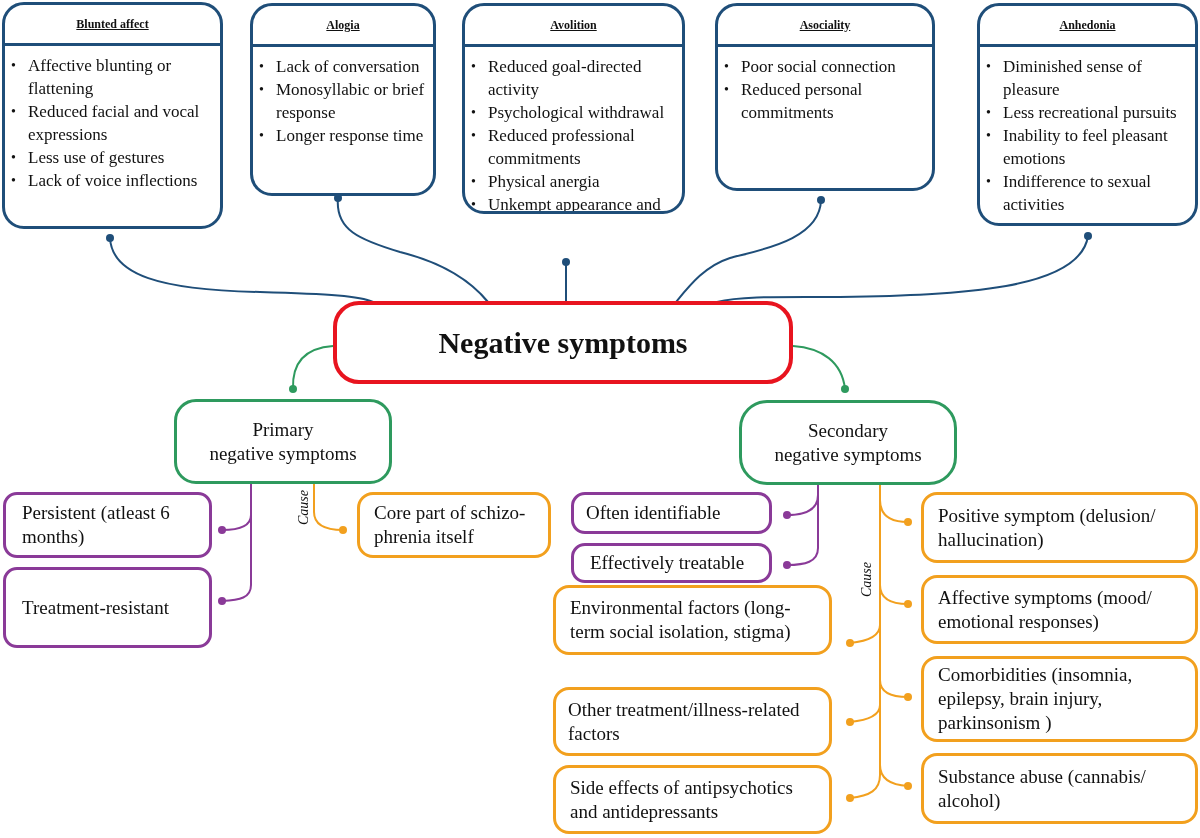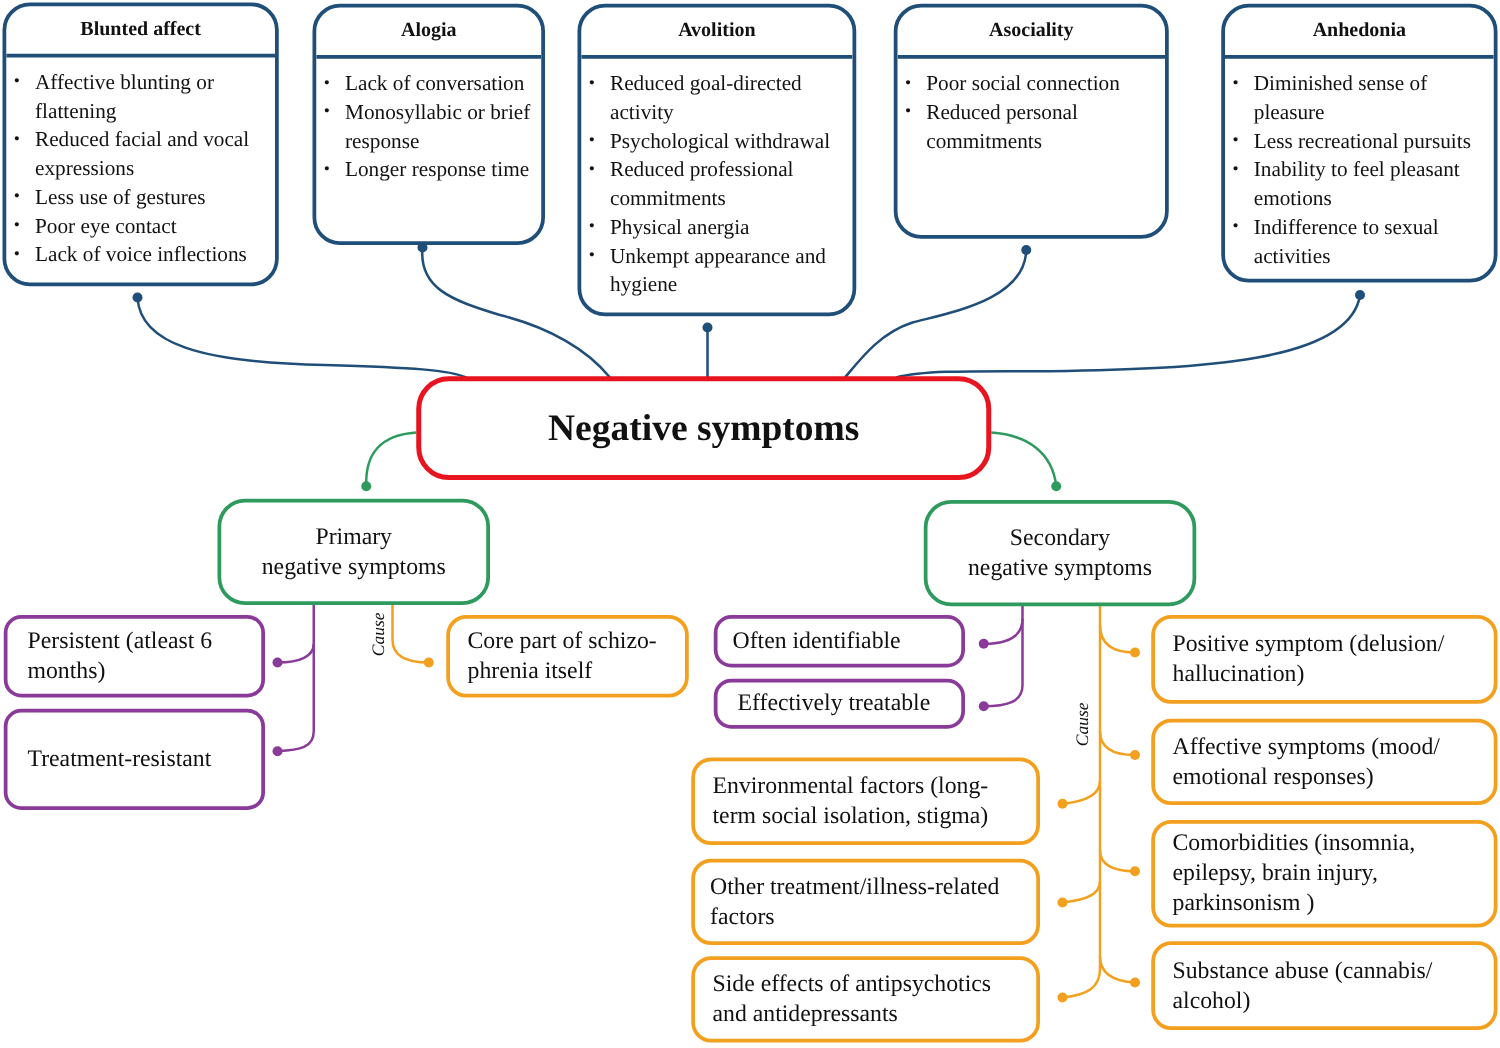--- a/index.html
+++ b/index.html
@@ -3,21 +3,21 @@
 <meta charset="utf-8">
 <style>
   html, body { margin:0; padding:0; background:#ffffff; }
   body { width:1200px; height:838px; position:relative; overflow:hidden;
          font-family:"Liberation Serif", "DejaVu Serif", serif; color:#111; }
   #wires { position:absolute; left:0; top:0; width:1200px; height:838px; }
   .box { position:absolute; box-sizing:border-box; background:#fff; }
   .topbox { border:3px solid #1f4e79; border-radius:22px; overflow:hidden; }
   .topbox .hdr { height:38px; border-bottom:3px solid #1f4e79; box-sizing:content-box;
                  display:flex; align-items:center; justify-content:center;
-                 font-weight:bold; font-size:16px; }
+                 font-weight:bold; font-size:12px;text-decoration:underline; }
   .topbox ul { list-style:none; margin:0; padding:8px 4px 0 6px; }
   .topbox li { font-size:17px; line-height:23px; padding-left:17px; position:relative; }
   .topbox li::before { content:"•"; position:absolute; left:0; top:0; font-size:14px; }
   .center { border:4px solid #e8141f; border-radius:26px; display:flex; align-items:center;
             justify-content:center; font-weight:bold; font-size:30px; }
   .green { border:3px solid #2e9a5e; border-radius:22px; display:flex; align-items:center;
            justify-content:center; text-align:center; font-size:19px; line-height:24px; white-space:pre-line; }
   .purple { border:3px solid #8a3a98; border-radius:14px; display:flex; align-items:center;
             padding-left:16px; font-size:19px; line-height:24px; }
   .orange { border:3px solid #f2a01e; border-radius:16px; display:flex; align-items:center;
@@ -84,35 +84,34 @@
     <circle cx="850" cy="798" r="4"></circle>
   </g>
 </svg>
 
 <div class="box topbox" style="left:2px;top:2px;width:221px;height:227px;">
   <div class="hdr">Blunted affect</div>
   <ul>
     <li>Affective blunting or flattening</li>
     <li>Reduced facial and vocal expressions</li>
     <li>Less use of gestures</li>
-    <li>Poor eye contact</li>
     <li>Lack of voice inflections</li>
   </ul>
 </div>
 
 <div class="box topbox" style="left:250px;top:3px;width:186px;height:193px;">
   <div class="hdr">Alogia</div>
   <ul>
     <li>Lack of conversation</li>
     <li>Monosyllabic or brief response</li>
     <li>Longer response time</li>
   </ul>
 </div>
 
-<div class="box topbox" style="left:462px;top:3px;width:223px;height:250px;">
+<div class="box topbox" style="left:462px;top:3px;width:223px;height:211px;">
   <div class="hdr">Avolition</div>
   <ul>
     <li>Reduced goal-directed activity</li>
     <li>Psychological withdrawal</li>
     <li>Reduced professional commitments</li>
     <li>Physical anergia</li>
     <li>Unkempt appearance and hygiene</li>
   </ul>
 </div>
 
@@ -133,34 +132,34 @@
     <li>Indifference to sexual activities</li>
   </ul>
 </div>
 
 <div class="box center" style="left:333px;top:301px;width:460px;height:83px;">
   <span>Negative symptoms</span>
 </div>
 
 <div class="box green" style="left:174px;top:399px;width:218px;height:85px;">Primary
 negative symptoms</div>
-<div class="box green" style="left:739px;top:400px;width:218px;height:85px;">Secondary
+<div class="box green" style="left:739px;top:400px;width:218px;height:85px;border-radius:28px;">Secondary
 negative symptoms</div>
 
 <div class="box purple" style="left:3px;top:492px;width:209px;height:66px;">Persistent (atleast 6 months)</div>
 <div class="box purple" style="left:3px;top:567px;width:209px;height:81px;">Treatment-resistant</div>
 
 <div class="cause" style="left:285px;top:496px;width:40px;height:18px;">Cause</div>
 <div class="box orange" style="left:357px;top:492px;width:194px;height:66px;">Core part of schizo-phrenia itself</div>
 
 <div class="box purple" style="left:571px;top:492px;width:201px;height:42px;padding-left:12px;">Often identifiable</div>
 <div class="box purple" style="left:571px;top:543px;width:201px;height:40px;padding-left:16px;">Effectively treatable</div>
 
 <div class="cause" style="left:848px;top:568px;width:40px;height:18px;">Cause</div>
 
-<div class="box orange" style="left:553px;top:606px;width:279px;height:70px;">Environmental factors (long-term social isolation, stigma)</div>
+<div class="box orange" style="left:553px;top:585px;width:279px;height:70px;">Environmental factors (long-term social isolation, stigma)</div>
 <div class="box orange" style="left:553px;top:687px;width:279px;height:69px;padding-left:12px;">Other treatment/illness-related factors</div>
 <div class="box orange" style="left:553px;top:765px;width:279px;height:69px;">Side effects of antipsychotics and antidepressants</div>
 
 <div class="box orange" style="left:921px;top:492px;width:277px;height:71px;">Positive symptom (delusion/ hallucination)</div>
 <div class="box orange" style="left:921px;top:575px;width:277px;height:69px;">Affective symptoms (mood/ emotional responses)</div>
 <div class="box orange" style="left:921px;top:656px;width:277px;height:86px;">Comorbidities (insomnia, epilepsy, brain injury, parkinsonism )</div>
 <div class="box orange" style="left:921px;top:753px;width:277px;height:71px;">Substance abuse (cannabis/ alcohol)</div>
 
 </body></html>

